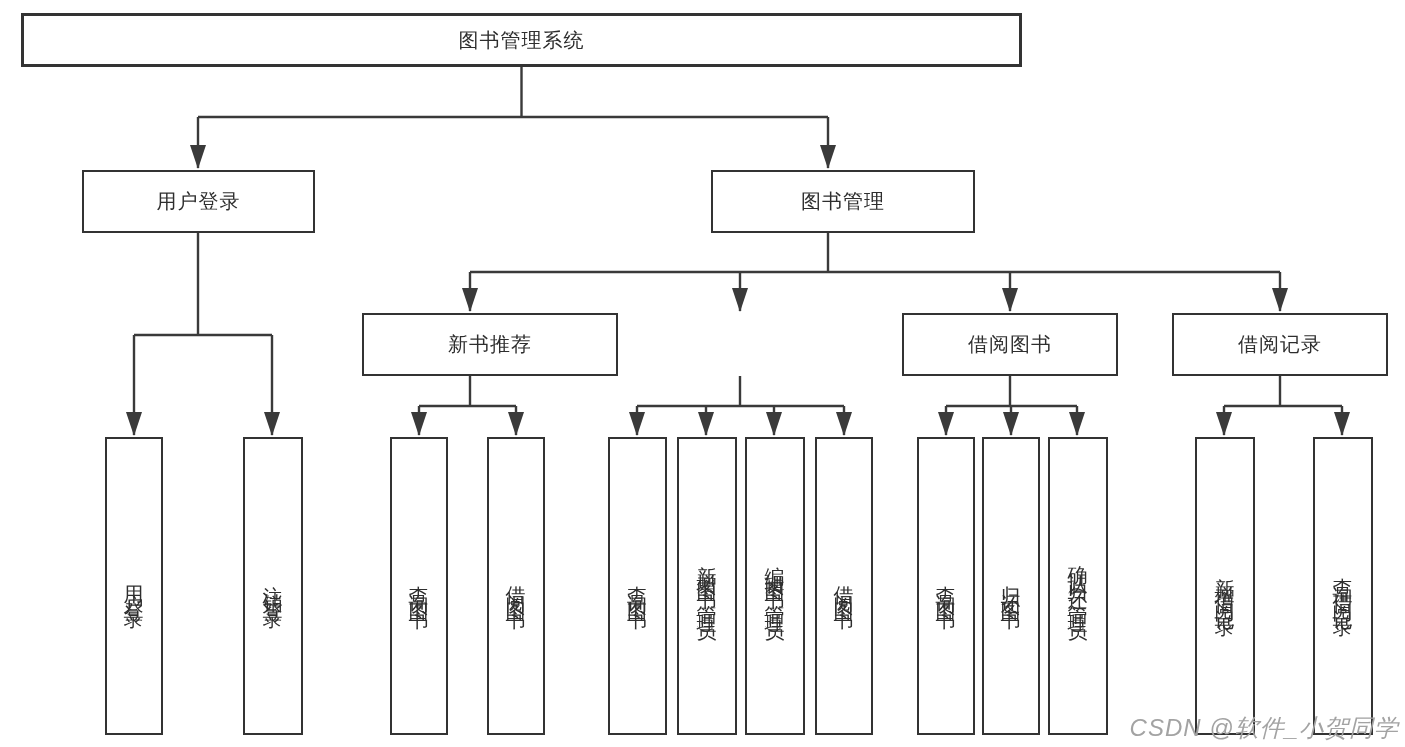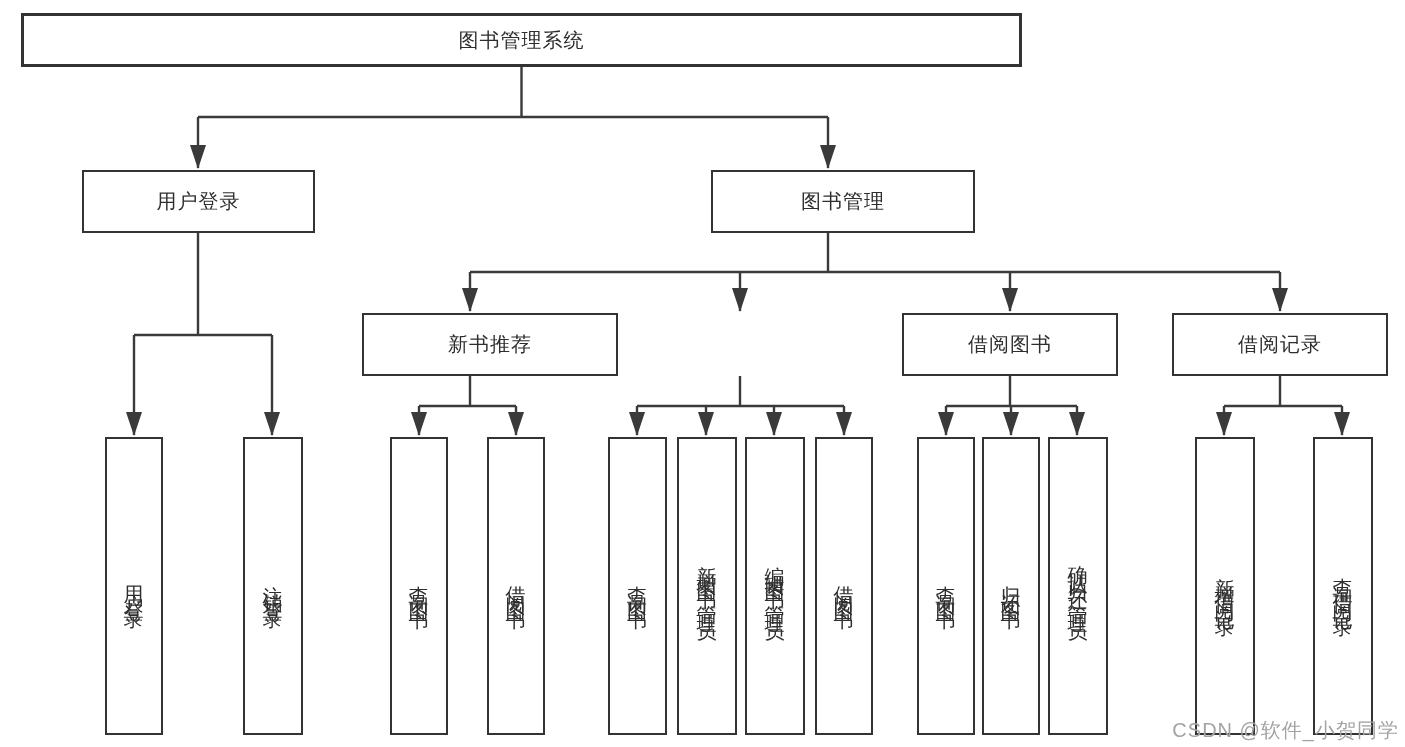--- a/index.html
+++ b/index.html
@@ -15,22 +15,22 @@
     border:2.5px solid var(--border,#333333);
     display:flex; align-items:center; justify-content:center;
     font-size:20px; letter-spacing:1px; color:#2e2e2e;
   }
   .box.root { border-width:3px; }
   .vbox span {
     writing-mode:vertical-rl; text-orientation:mixed;
     letter-spacing:8px; line-height:1; white-space:nowrap;
   }
   .watermark {
-    position:absolute; right:6px; bottom:3px; font-size:20px;
-    color:var(--watermark,#a3a3a3); letter-spacing:1px; z-index:5;
+    position:absolute; right:6px; bottom:3px; font-size:24px;
+    color:var(--watermark,#a3a3a3); letter-spacing:1px; z-index:5;font-style:italic;
   }
 </style>
 </head>
 <body>
 
 <div class="canvas">
 
   <svg class="wires" viewBox="0 0 1405 747" xmlns="http://www.w3.org/2000/svg">
     <defs>
       <marker id="arw" markerUnits="userSpaceOnUse" markerWidth="24" markerHeight="16" refX="23" refY="8" orient="auto">

